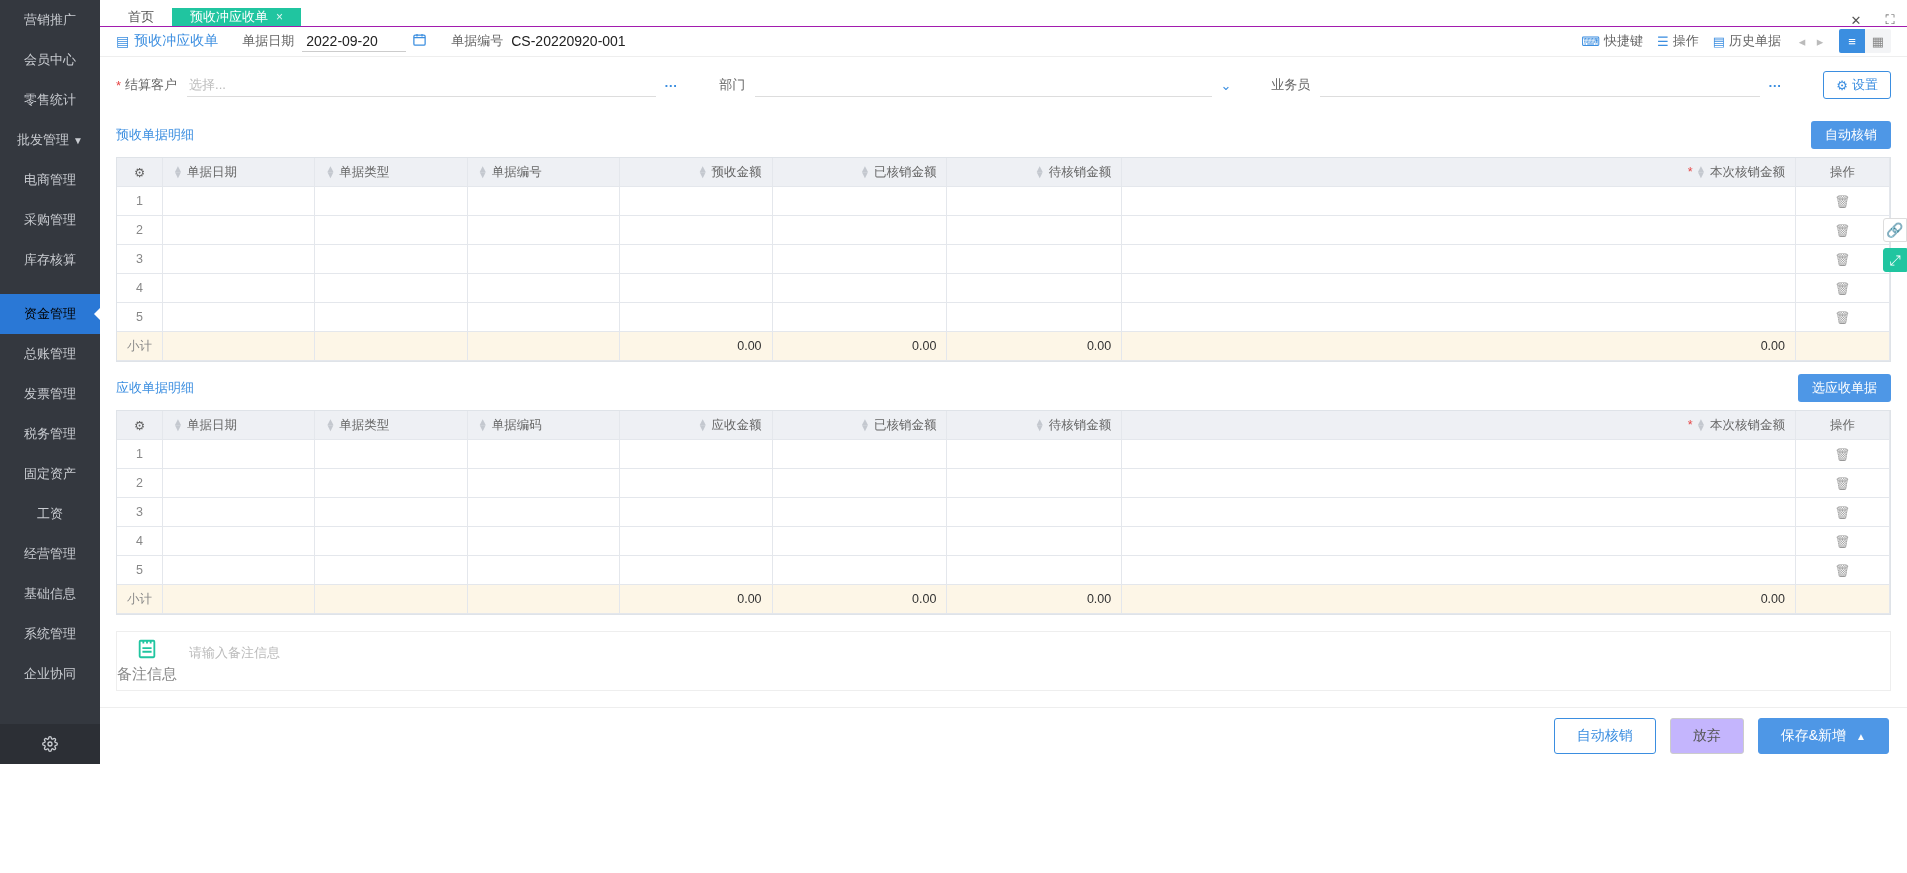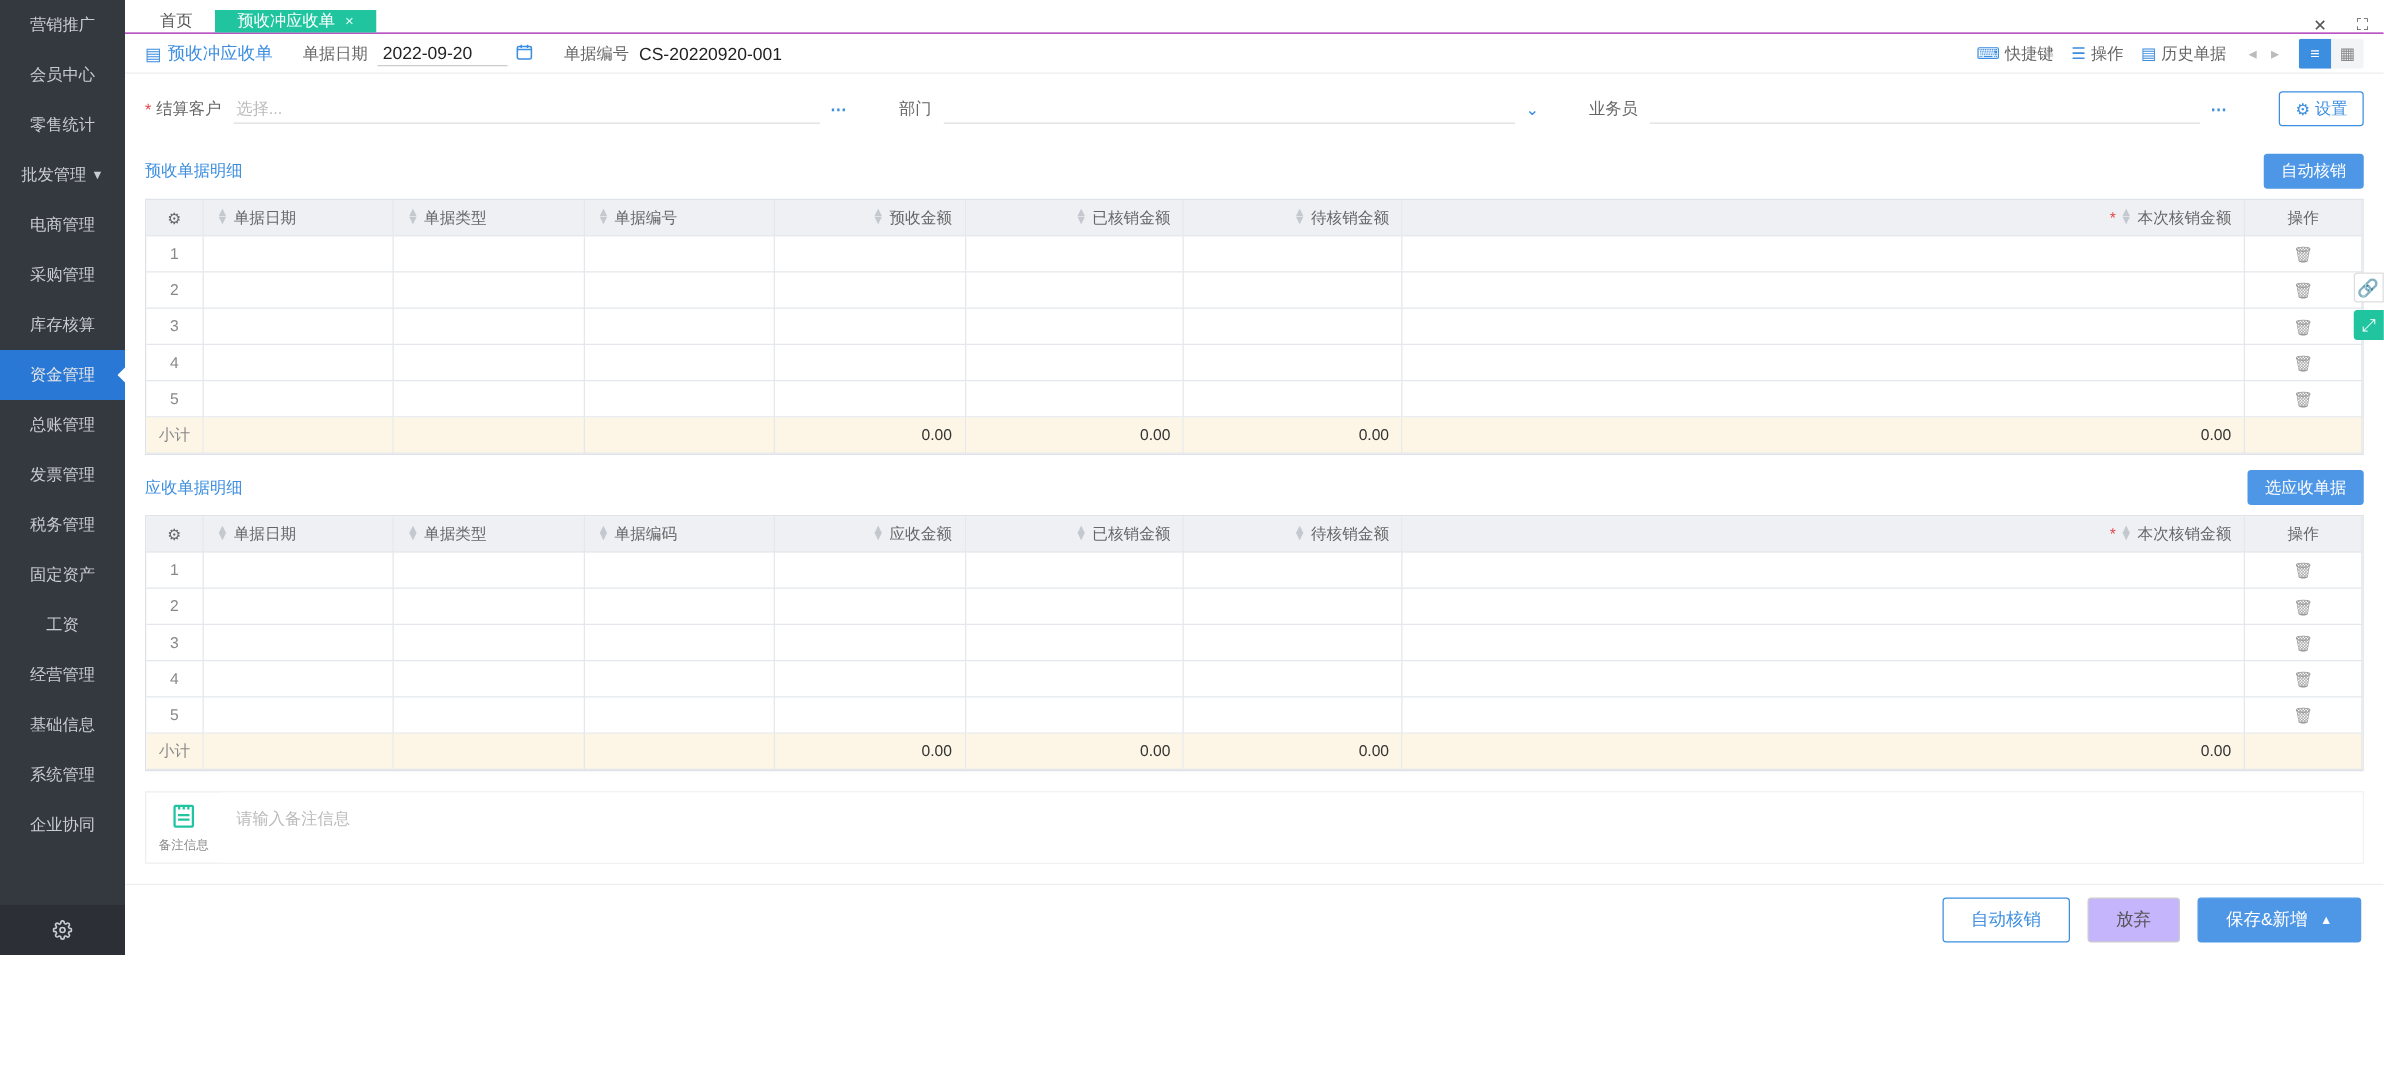--- a/index.html
+++ b/index.html
@@ -2,21 +2,21 @@
 <html><head>
 <meta charset="utf-8">
 <style>
 *{box-sizing:border-box;margin:0;padding:0;}
 body{font-family:"Microsoft YaHei",Arial,sans-serif;font-size:13px;color:#333;background:#fff;overflow:hidden;}
 .app{display:flex;height:764px;width:1907px;}
 
 
 .sidebar{width:100px;background:#34383f;color:#c9ccd1;display:flex;flex-direction:column;flex-shrink:0;}
 .nav-item{height:40px;display:flex;align-items:center;justify-content:center;font-size:13px;cursor:pointer;position:relative;}
-.nav-item.active{background:#2a78d6;color:#e5e5e5;}
+.nav-item.active{background:#2a78d6;color:#000000;margin-top:14px;}
 .nav-item.active::after{content:'';position:absolute;right:0;top:14px;border:6px solid transparent;border-right-color:#fff;}
 .nav-item .caret{margin-left:4px;font-size:10px;}
 .sidebar-footer{margin-top:auto;height:40px;display:flex;align-items:center;justify-content:center;color:#c9ccd1;background:#2c2f35;}
 
 
 .main{flex:1;display:flex;flex-direction:column;min-width:0;}
 
 
 .tabs{height:40px;border-bottom:1px solid #a21caf;display:flex;align-items:flex-end;padding:0 14px 0 10px;}
 .tab{padding:0 18px;display:flex;align-items:center;font-size:13px;color:#555;cursor:pointer;}
@@ -73,21 +73,21 @@
 .tbl th.req-h::before{content:"* ";color:#e64545;}
 .th-txt{display:inline-block;}
 .sort{color:#c4c8cf;font-size:10px;margin-right:4px;display:inline-flex;flex-direction:column;line-height:6px;vertical-align:middle;}
 .ra{text-align:right;}
 .la{text-align:left;}
 
 
 .remark{display:flex;margin:16px;border:1px solid #eee;}
 .remark .side{width:60px;display:flex;flex-direction:column;align-items:center;justify-content:center;padding:6px 0;color:#20c5a0;}
 .remark .side svg{margin-bottom:2px;}
-.remark .side .lbl{color:#888;font-size:10px;}
+.remark .side .lbl{color:#888;font-size:15px;}
 .remark textarea{flex:1;border:none;resize:none;padding:12px;font-size:13px;font-family:inherit;min-height:56px;}
 .remark textarea::placeholder{color:#bbb;}
 
 
 .footer{margin-top:auto;display:flex;justify-content:flex-end;align-items:center;padding:10px 18px;gap:14px;border-top:1px solid #eee;}
 .btn{border-radius:3px;padding:8px 22px;font-size:14px;cursor:pointer;text-align:right;}
 .btn-outline-blue{border:1px solid #3b8ee0;background:#fff;color:#3b8ee0;}
 .btn-outline-grey{border:1px solid #ccc;background:#c4b5fd;color:#555;}
 .btn-primary{border:1px solid #4e97e6;background:#4e97e6;color:#fff;display:flex;align-items:center;}
 .btn-primary .caret{margin-left:10px;font-size:10px;}

